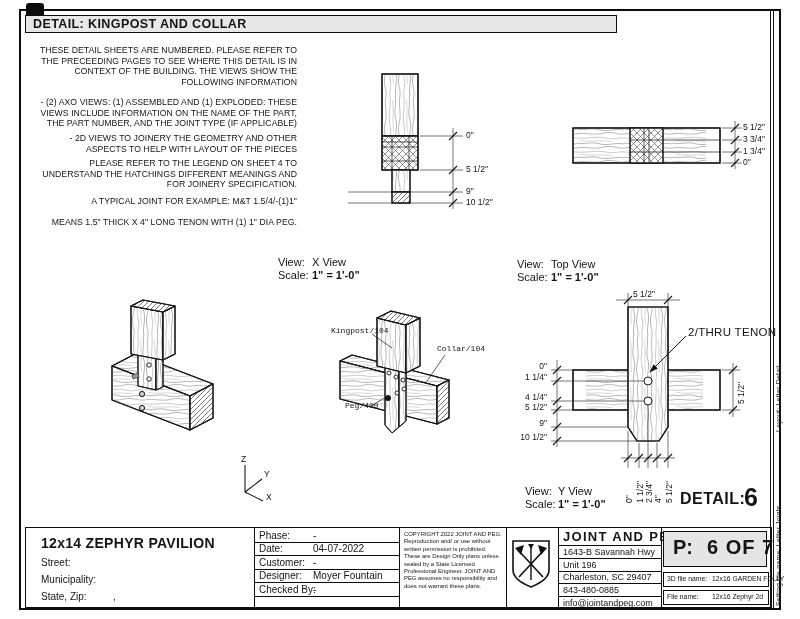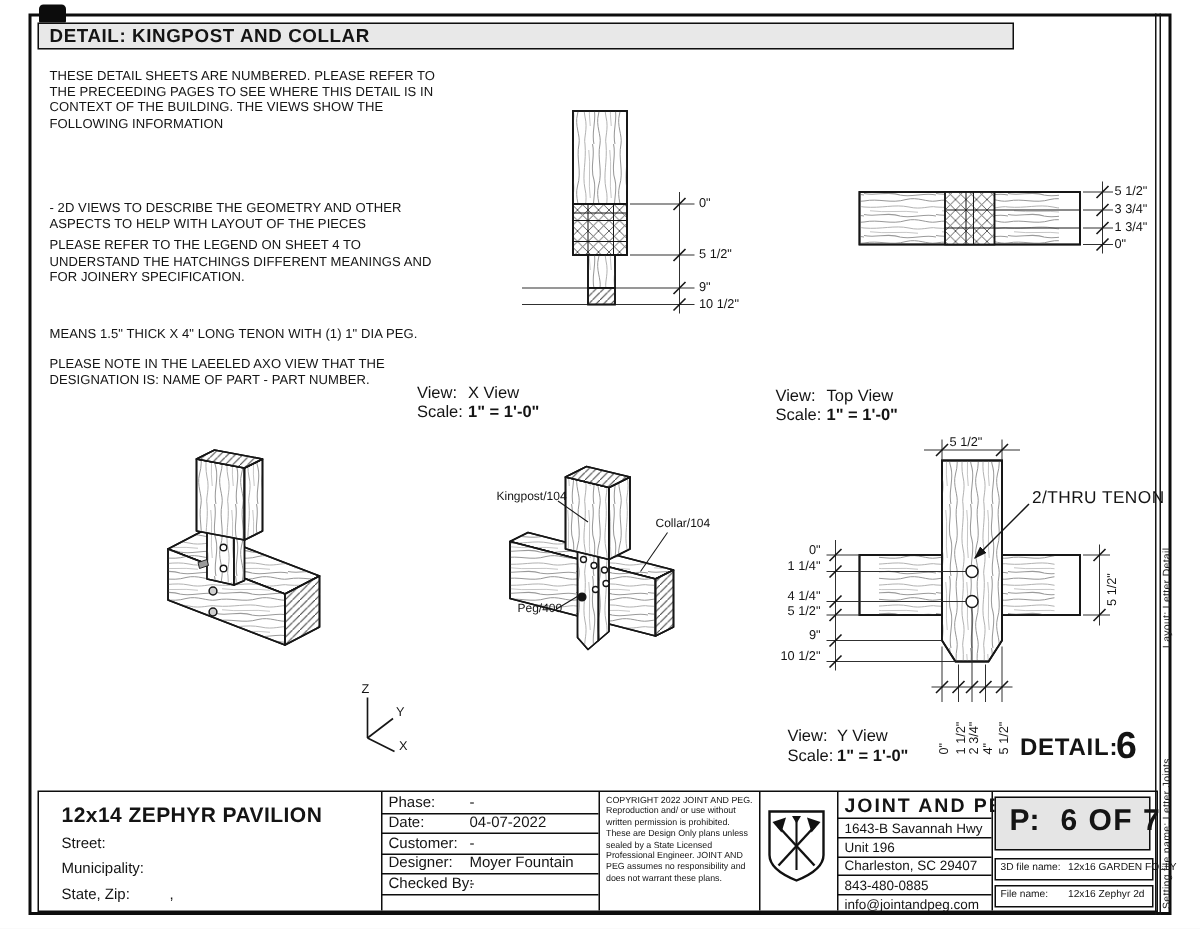--- a/index.html
+++ b/index.html
@@ -3,30 +3,30 @@
 <meta charset="utf-8">
 <style>
   html,body{margin:0;padding:0;background:#f6f6f6;}
   .sheet{position:relative;width:800px;height:619px;background:#ffffff;
          font-family:"Liberation Sans",sans-serif;color:#141414;overflow:hidden;}
   svg.art{position:absolute;left:0;top:0;}
   .outer{position:absolute;left:19px;top:9px;width:762px;height:601px;
          border:2.4px solid #0d0d0d;box-sizing:border-box;}
   .mline{position:absolute;top:9px;height:601px;width:0;border-left:1.2px solid #141414;}
   .corner{position:absolute;left:26px;top:3px;width:18px;height:14px;background:#0c0c0c;border-radius:3px;}
-  .hbar{position:absolute;left:25px;top:15px;width:651px;height:18px;background:#e8e8e8;
+  .hbar{position:absolute;left:25px;top:15px;width:592px;height:18px;background:#e8e8e8;
         border:1.7px solid #0f0f0f;box-sizing:border-box;}
   .hbar span{position:absolute;left:7px;top:1px;font-size:12.5px;font-weight:bold;letter-spacing:.4px;white-space:nowrap;}
-  .note{position:absolute;left:33px;width:264px;font-size:8.7px;line-height:10.7px;letter-spacing:.05px;}
+  .note{position:absolute;left:33px;width:264px;font-size:8.7px;line-height:10.7px;letter-spacing:.05px;text-align:right;}
   .vl{position:absolute;font-size:11px;white-space:nowrap;}
   .vlb{font-weight:bold;}
   .dim{position:absolute;font-size:8.5px;white-space:nowrap;}
   .dimr{text-align:right;}
   .rot{transform:rotate(-90deg);transform-origin:0 0;white-space:nowrap;}
-  .callout{position:absolute;font-size:8px;white-space:nowrap;}
+  .callout{position:absolute;font-size:8px;white-space:nowrap;font-family:Liberation Mono, monospace;}
   .anno{position:absolute;font-size:11.5px;letter-spacing:.3px;white-space:nowrap;}
   .axis{position:absolute;font-size:8.5px;}
   .detlbl{position:absolute;font-size:16px;font-weight:bold;letter-spacing:.5px;}
   .detnum{position:absolute;font-size:25px;font-weight:bold;}
   
   .tb{position:absolute;left:25px;top:527px;width:747px;height:81px;
       border:1.9px solid #0d0d0d;box-sizing:border-box;}
   .tb .v{position:absolute;top:0;bottom:0;width:0;border-left:1.3px solid #0d0d0d;}
   .tb .h{position:absolute;height:0;border-top:1.1px solid #0d0d0d;}
   .pname{position:absolute;left:15px;top:7px;font-size:14px;font-weight:bold;letter-spacing:.3px;white-space:nowrap;}
@@ -277,24 +277,25 @@
   <div class="outer"></div>
   <div class="mline" style="left:770px"></div>
   <div class="mline" style="left:773px"></div>
 
   <div class="corner"></div>
   <div class="hbar">
     <span>DETAIL:  KINGPOST AND COLLAR</span>
   </div>
 
   <div class="note" style="top:45px">THESE DETAIL SHEETS ARE NUMBERED.  PLEASE REFER TO THE PRECEEDING PAGES TO SEE WHERE THIS DETAIL IS IN CONTEXT OF THE BUILDING. THE VIEWS SHOW THE FOLLOWING INFORMATION</div>
-  <div class="note" style="top:133px">-  2D VIEWS TO DESCRIBE THE GEOMETRY AND OTHER ASPECTS TO HELP WITH LAYOUT OF THE PIECES</div>
+  <div class="note" style="top:97px">-  (2) AXO VIEWS: (1) ASSEMBLED AND (1) EXPLODED:  THESE VIEWS INCLUDE INFORMATION ON THE NAME OF THE PART, THE PART NUMBER, AND THE JOINT TYPE (IF APPLICABLE)</div>
+  <div class="note" style="top:133px">-  2D VIEWS TO JOINERY THE GEOMETRY AND OTHER ASPECTS TO HELP WITH LAYOUT OF THE PIECES</div>
   <div class="note" style="top:158px">PLEASE REFER TO THE LEGEND ON SHEET 4 TO UNDERSTAND THE HATCHINGS DIFFERENT MEANINGS AND FOR JOINERY SPECIFICATION.</div>
+  <div class="note" style="top:196px">A TYPICAL JOINT FOR EXAMPLE: M&amp;T 1.5/4/-(1)1"</div>
   <div class="note" style="top:217px">MEANS 1.5" THICK X 4" LONG TENON WITH (1) 1" DIA PEG.</div>
-  <div class="note" style="top:237px">PLEASE NOTE IN THE LAEELED AXO VIEW THAT THE DESIGNATION IS: NAME OF PART - PART NUMBER.</div>
 
   <span class="vl" style="left:278px;top:256px">View:</span>
   <span class="vl" style="left:312px;top:256px">X View</span>
   <span class="vl" style="left:278px;top:269px">Scale:</span>
   <span class="vl vlb" style="left:312px;top:269px">1" = 1'-0"</span>
   <span class="dim" style="left:466px;top:130px">0"</span>
   <span class="dim" style="left:466px;top:164px">5 1/2"</span>
   <span class="dim" style="left:466px;top:186px">9"</span>
   <span class="dim" style="left:466px;top:197px">10 1/2"</span>
 

